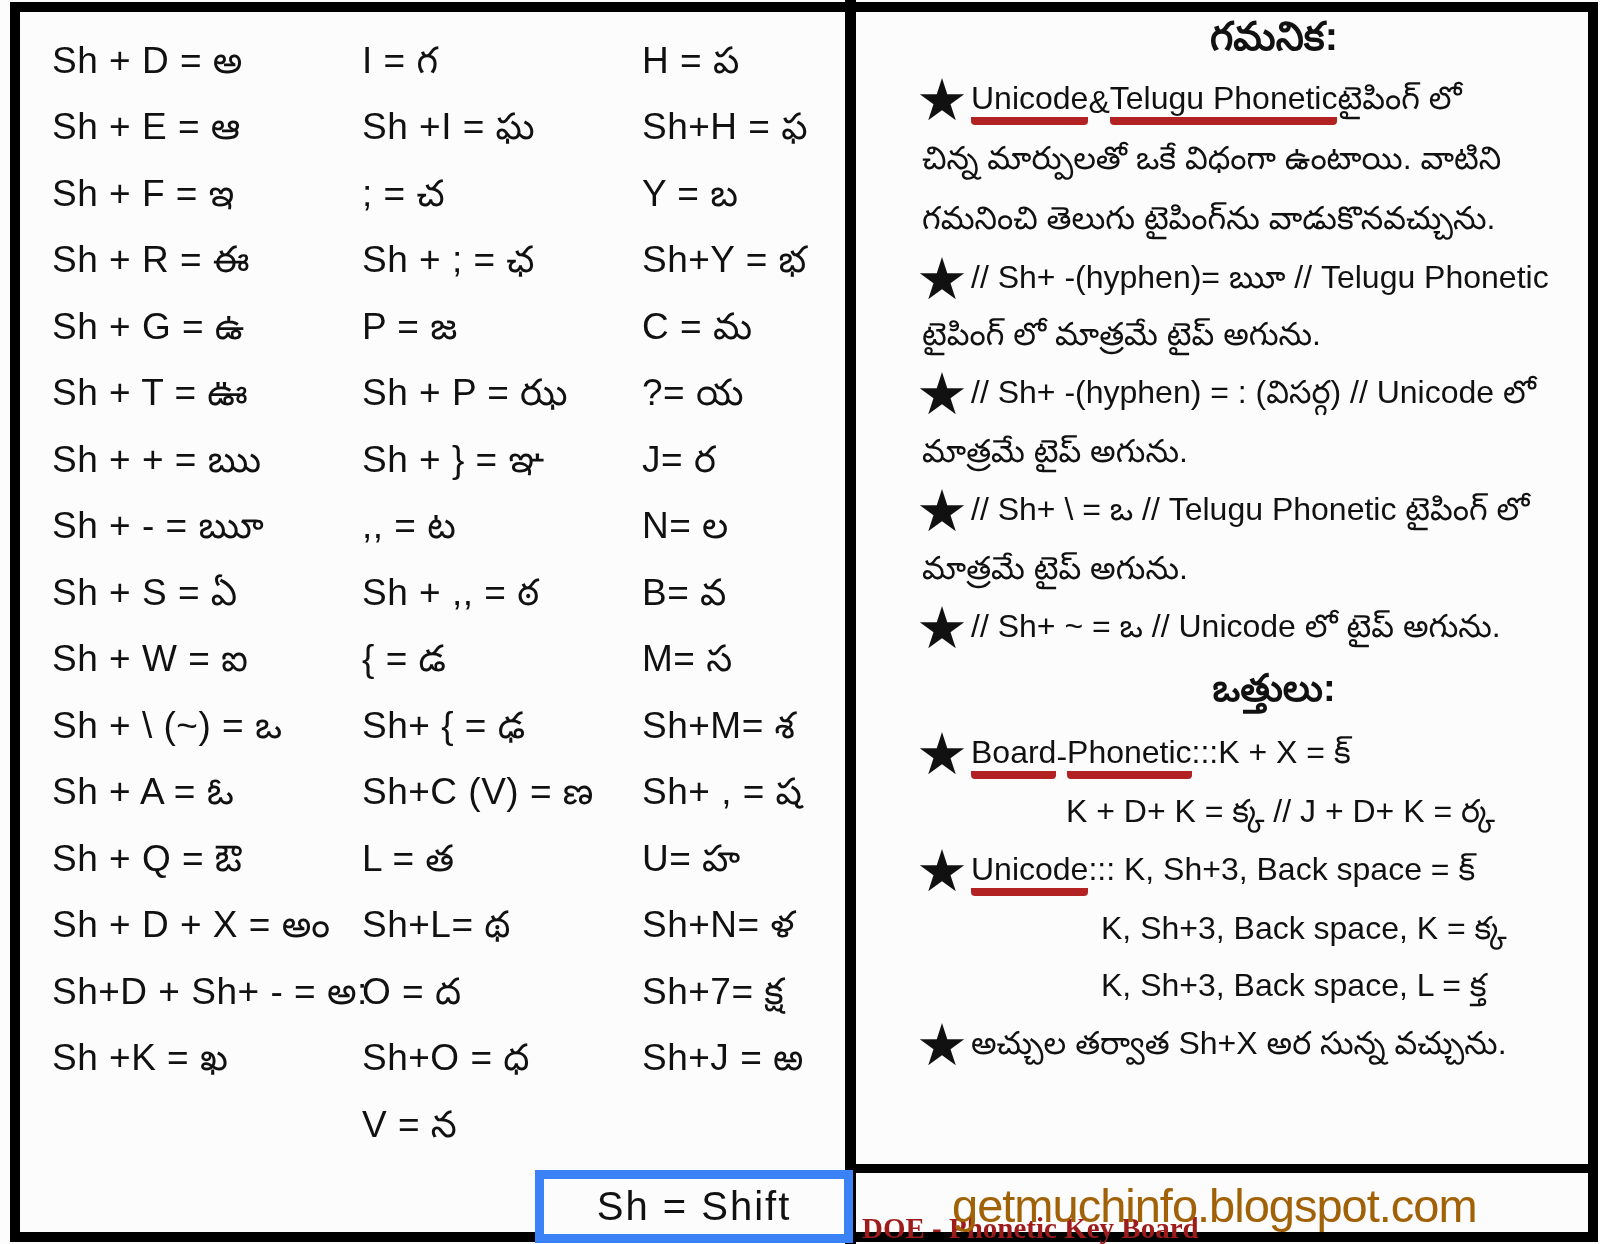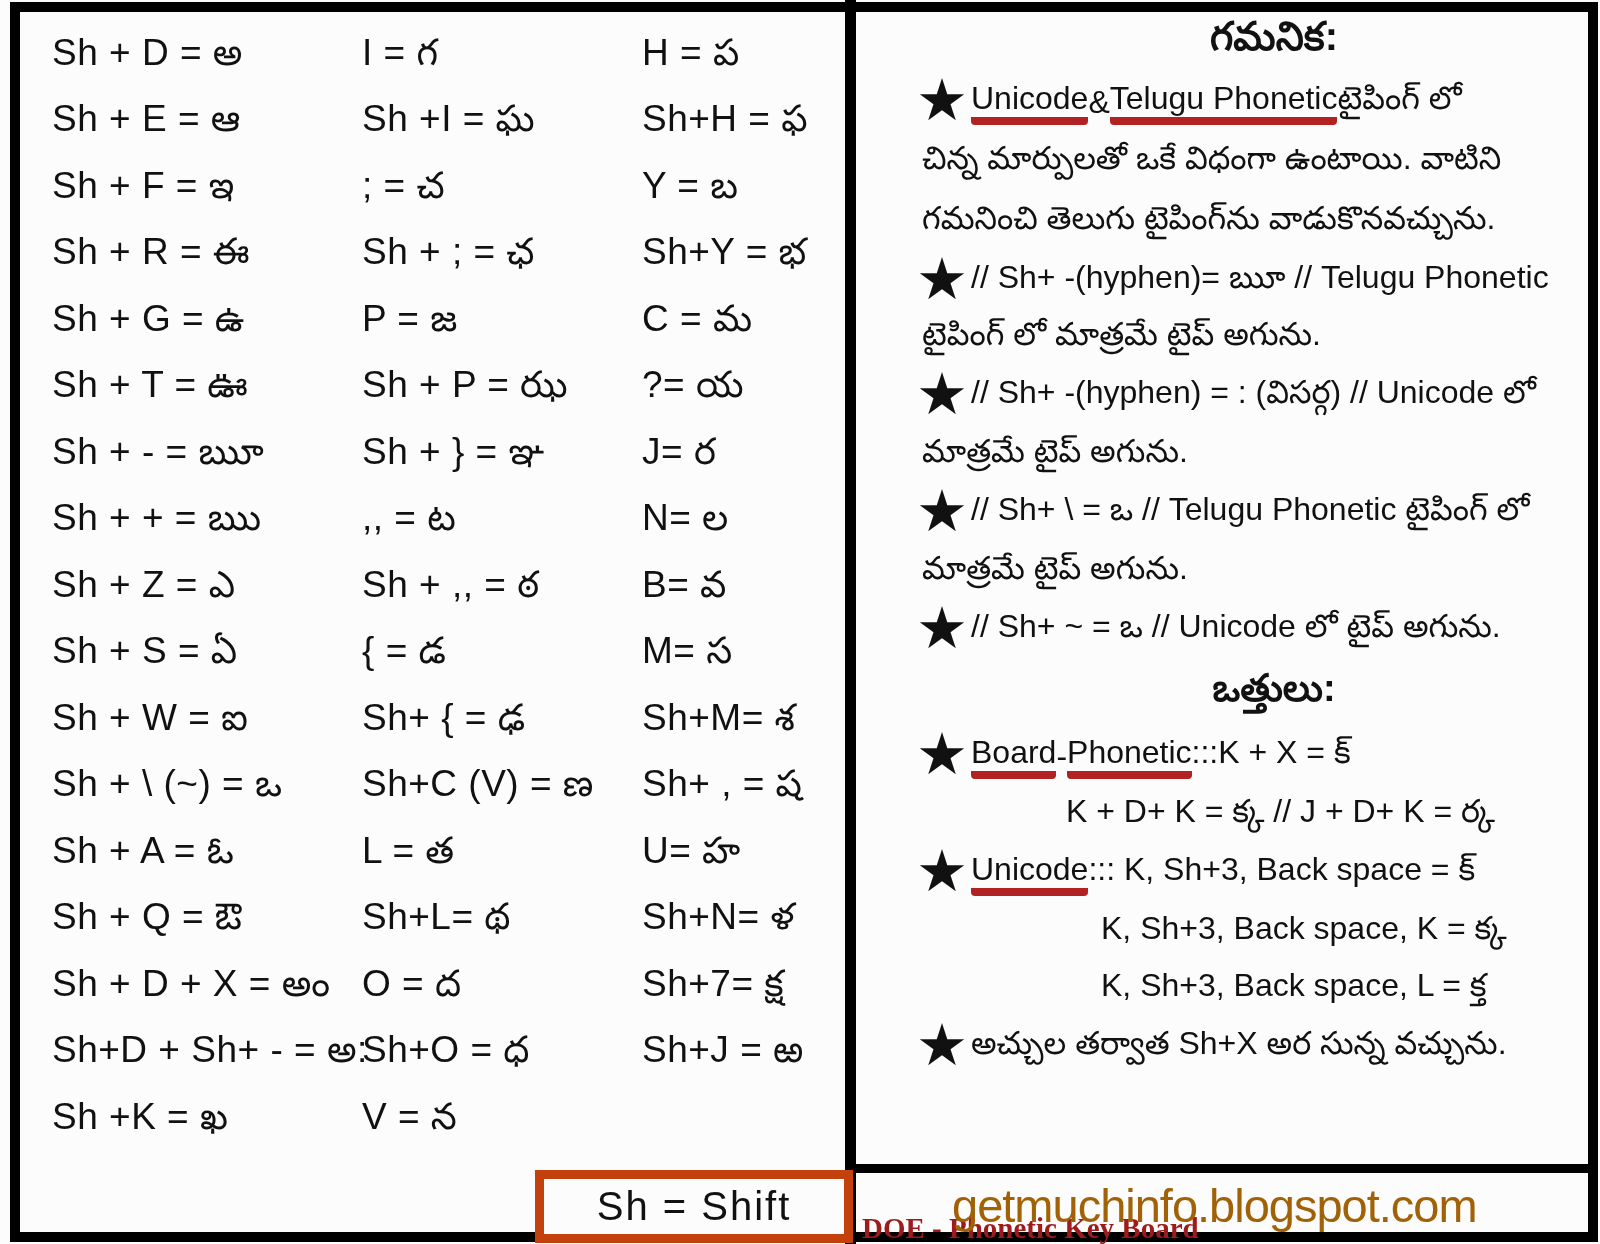--- a/index.html
+++ b/index.html
@@ -6,21 +6,21 @@
   body{
     width:1600px;height:1244px;position:relative;
     background:#fcfcfc;color:#111;
     font-family:"Liberation Sans", sans-serif;
     overflow:hidden;
   }
   .frame{position:absolute;left:10px;top:2px;right:2px;bottom:2px;border:10px solid #000;pointer-events:none;z-index:5;}
   .divider{position:absolute;left:845px;top:0;width:11px;height:1244px;background:#000;z-index:4;}
 
   
-  .col{position:absolute;top:24px;display:flex;flex-direction:column;}
+  .col{position:absolute;top:32px;display:flex;flex-direction:column;}
   .col-1{left:52px;width:300px;}
   .col-2{left:362px;width:270px;}
   .col-3{left:642px;width:200px;}
   .map-row{height:66.5px;display:flex;align-items:center;font-size:37px;white-space:nowrap;letter-spacing:0.5px;}
 
   
   .panel{position:absolute;left:916px;top:10px;width:716px;z-index:6;}
   .ph{height:62px;display:flex;align-items:center;justify-content:center;font-size:40px;font-weight:bold;}
   .ph2{height:66px;display:flex;align-items:center;justify-content:center;font-size:38px;font-weight:bold;}
   .nl{font-size:32px;display:flex;align-items:center;white-space:nowrap;}
@@ -29,39 +29,38 @@
   .ind1{padding-left:150px;}
   .ind2{padding-left:185px;}
   .star{font-size:58px;line-height:0;margin-right:3px;position:relative;top:-2px;}
   .seg{display:inline-block;}
   .u-red{border-bottom:8px solid var(--red,#b22222);padding-bottom:0;border-radius:4px;}
 
   
   .footer-strip{position:absolute;left:845px;top:1164px;width:747px;height:9px;background:#000;z-index:6;}
   .doe{position:absolute;left:862px;top:1172px;font-family:"Liberation Serif", serif;font-weight:bold;font-size:29px;color:var(--doe,#9e1b1b);z-index:7;white-space:nowrap;margin-top:40px;}
   .site{position:absolute;left:952px;top:1178px;font-size:47px;color:#a16207;z-index:7;letter-spacing:-1px;white-space:nowrap;}
-  .shift-box{position:absolute;left:535px;top:1170px;width:300px;height:55px;border:9px solid #c2410c;background:#fcfcfc;
+  .shift-box{position:absolute;left:535px;top:1170px;width:300px;height:55px;border:9px solid #3b82f6;background:#fcfcfc;
     display:flex;align-items:center;justify-content:center;font-size:40px;z-index:7;letter-spacing:2px;}
 </style>
 </head>
 <body>
 
 <div class="frame"></div>
 <div class="divider"></div>
 
 <div class="col col-1">
     <div class="map-row">Sh + D = అ</div>
     <div class="map-row">Sh + E = ఆ</div>
     <div class="map-row">Sh + F = ఇ</div>
     <div class="map-row">Sh + R = ఈ</div>
     <div class="map-row">Sh + G = ఉ</div>
     <div class="map-row">Sh + T = ఊ</div>
+    <div class="map-row">Sh + + = ఋ</div>
     <div class="map-row">Sh + - = ౠ</div>
-    <div class="map-row">Sh + + = ఋ</div>
-    <div class="map-row">Sh + Z =  ఎ</div>
     <div class="map-row">Sh + S =  ఏ</div>
     <div class="map-row">Sh + W = ఐ</div>
     <div class="map-row">Sh + \ (~) =  ఒ</div>
     <div class="map-row">Sh + A = ఓ</div>
     <div class="map-row">Sh + Q = ఔ</div>
     <div class="map-row">Sh + D + X =  అం</div>
     <div class="map-row">Sh+D + Sh+ - = అ:</div>
     <div class="map-row">Sh +K = ఖ</div>
   </div>
 <div class="col col-2">

